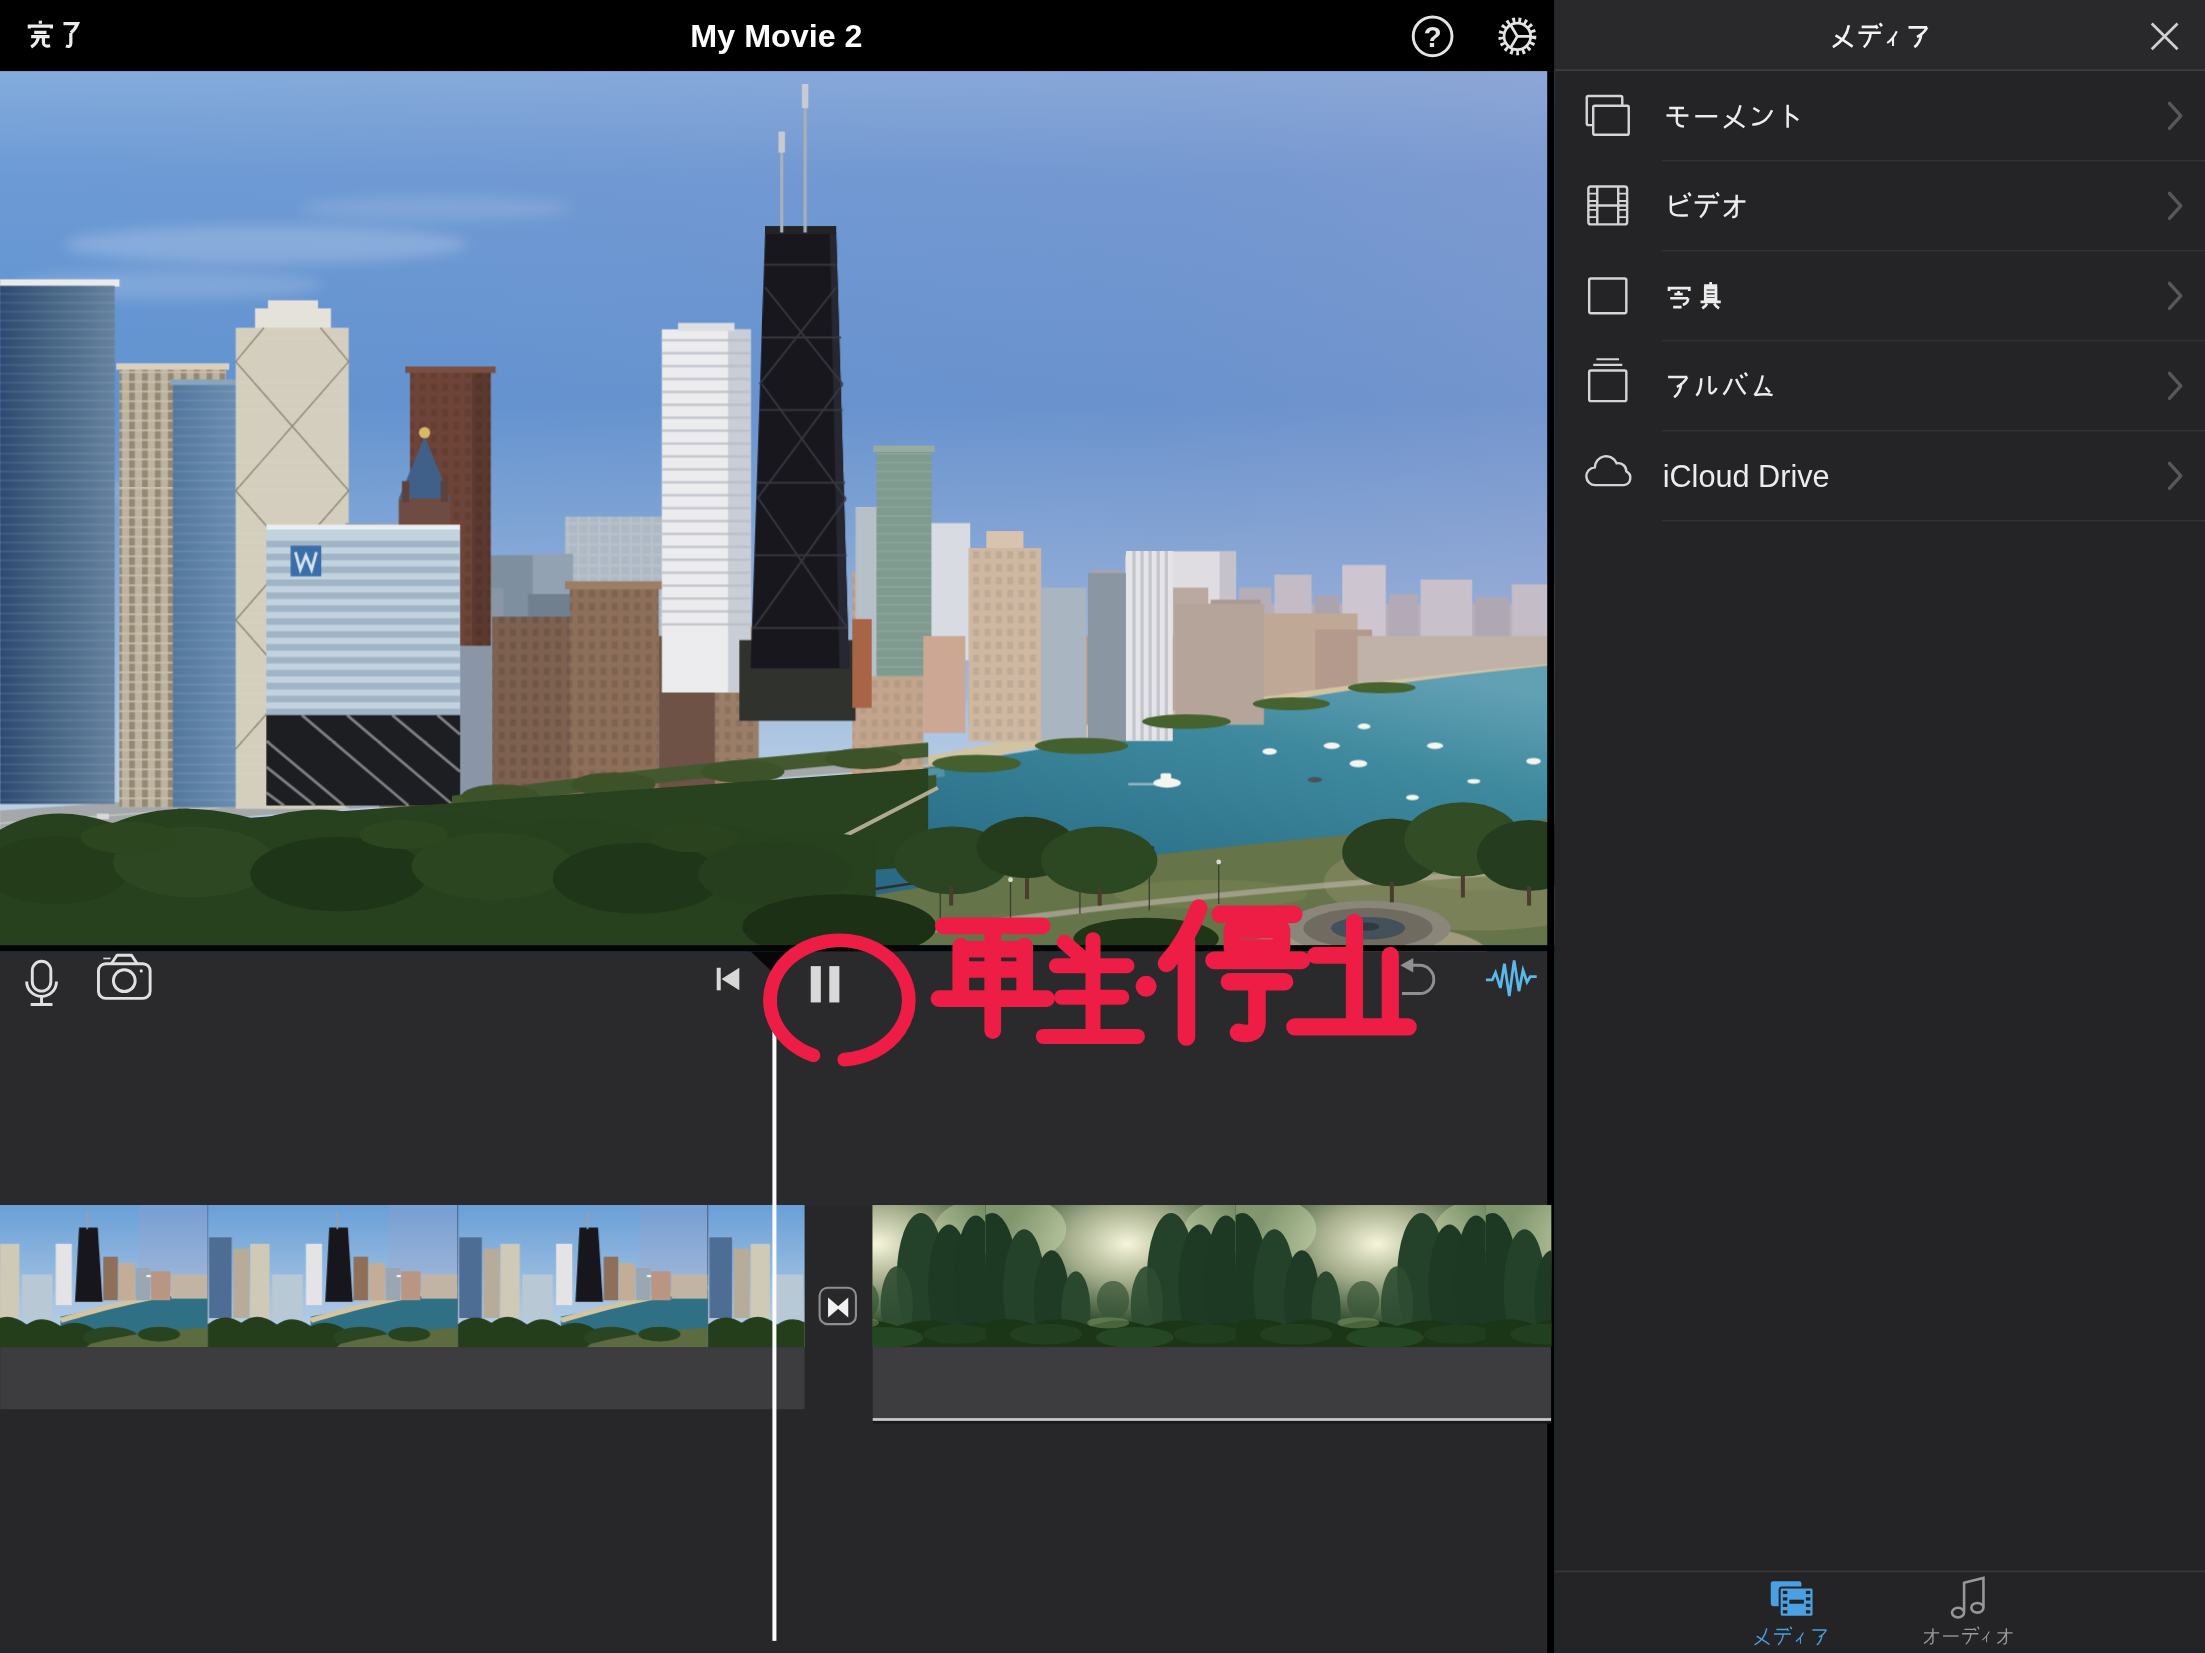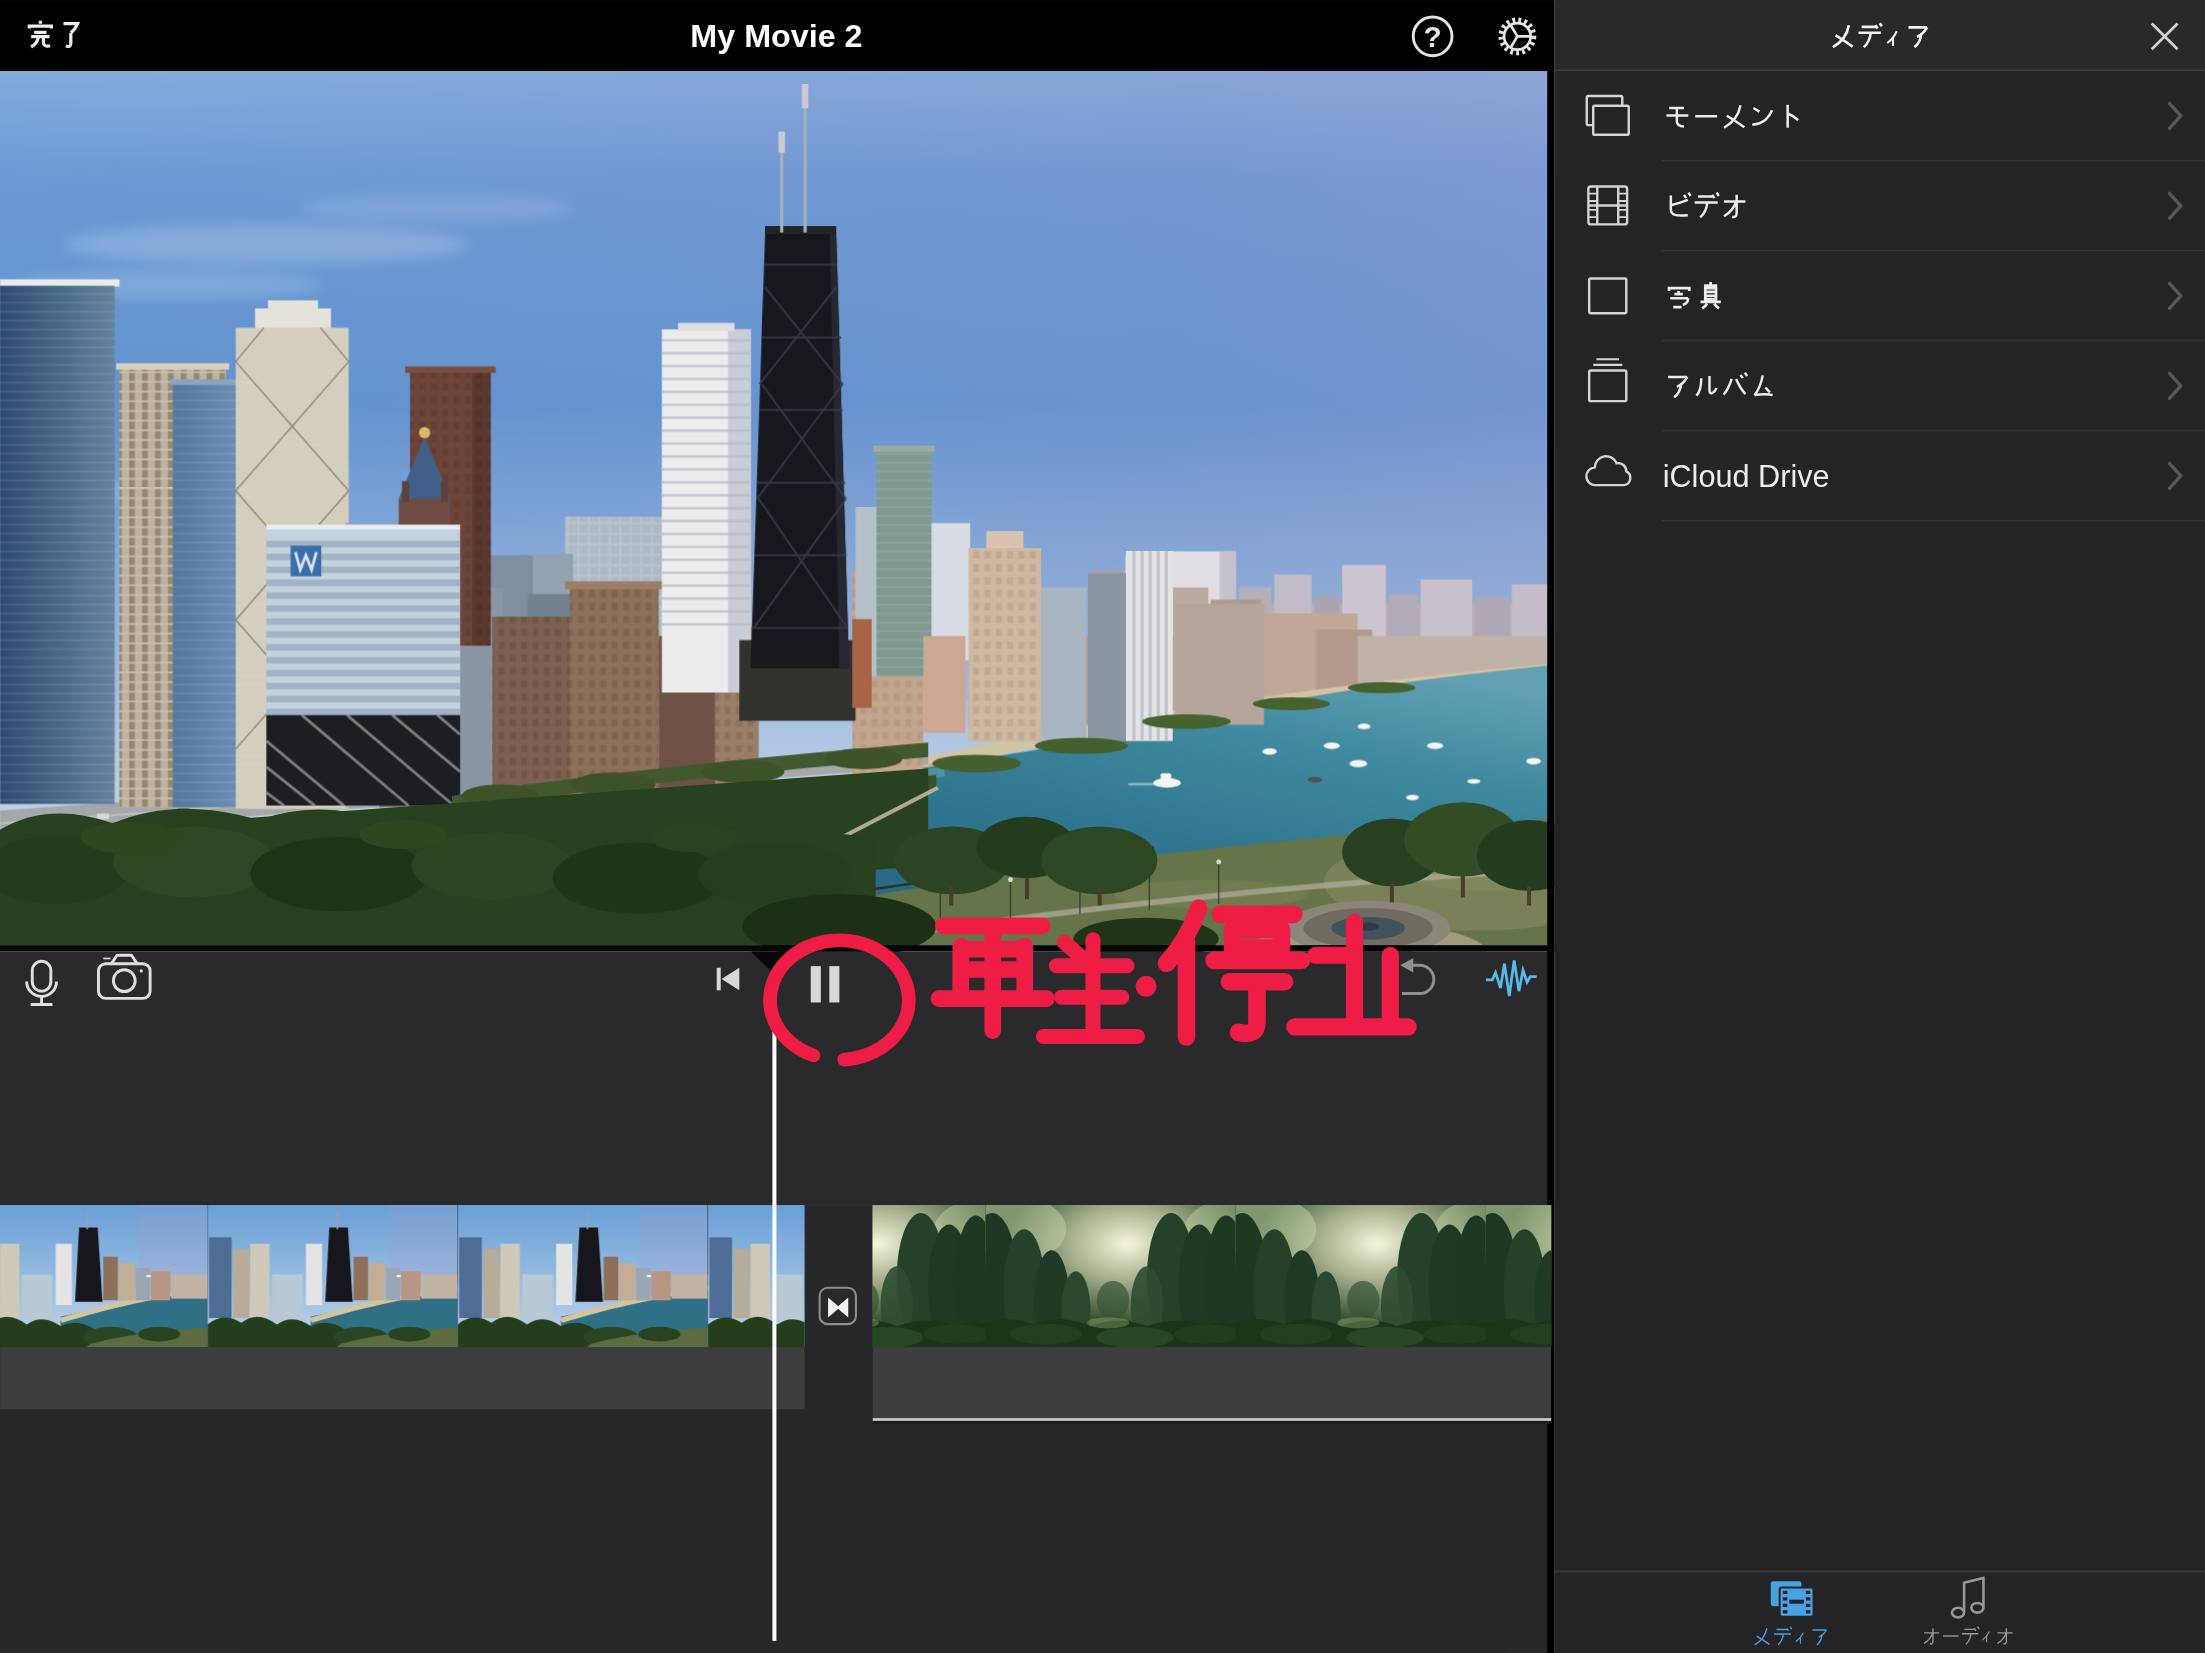--- a/index.html
+++ b/index.html
@@ -1,15 +1,15 @@
 <!DOCTYPE html>
 <html style="font-size:13px"><head><meta charset="utf-8">
 <style>
 html,body{margin:0;padding:0;background:#000;}
-#stage{position:relative;width:2205px;height:1653px;overflow:hidden;background:#fef9c3;
+#stage{position:relative;width:2205px;height:1653px;overflow:hidden;background:#0369a1;
 font-family:"Liberation Sans",sans-serif;}
 svg{display:block}
 </style></head>
 <body>
 <div id="stage">
 <svg width="2205" height="1653" viewBox="0 0 2732 2048">
 <defs>
 
 <linearGradient id="skyg" x1="0" y1="0" x2="0" y2="1">
  <stop offset="0" stop-color="#84acdc"></stop>

